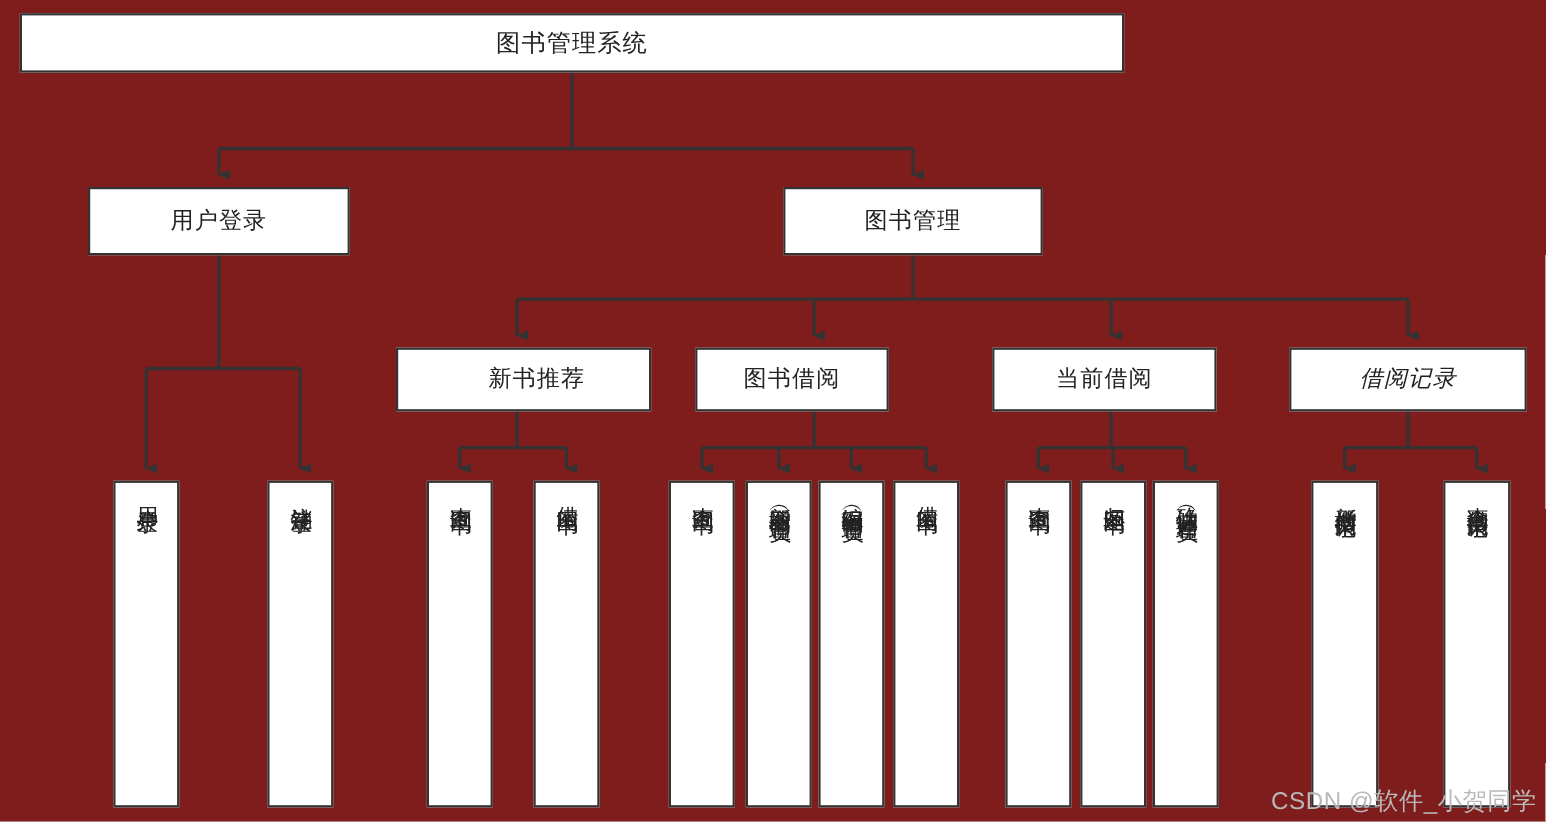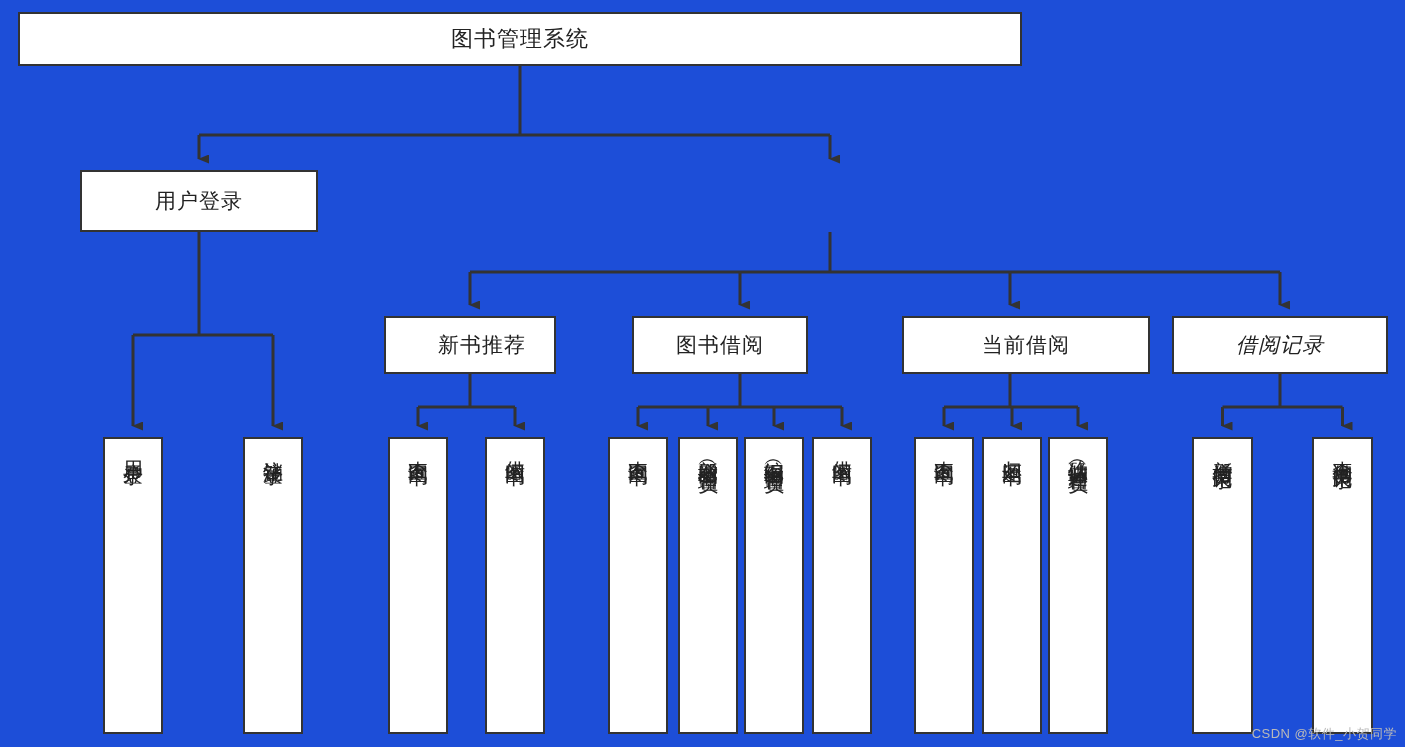--- a/index.html
+++ b/index.html
@@ -8,21 +8,21 @@
     padding: 0;
     background: #ffffff;
   }
   body {
     font-family: "Liberation Sans", "DejaVu Sans", sans-serif;
   }
   #canvas {
     position: relative;
     width: 1405px;
     height: 747px;
-    background: #1d4ed8;
+    background: #7f1d1d;
     overflow: hidden;
   }
   #wires {
     position: absolute;
     left: 0;
     top: 0;
     width: 1405px;
     height: 747px;
     pointer-events: none;
   }
@@ -56,21 +56,21 @@
     text-orientation: upright;
     white-space: nowrap;
     line-height: 1.05;
     letter-spacing: 2px;
     display: block;
   }
   .watermark {
     position: absolute;
     right: 8px;
     bottom: 4px;
-    font-size: 13px;
+    font-size: 22px;
     color: #b9b9b9;
     letter-spacing: 0.5px;
     white-space: nowrap;
     user-select: none;
   }
 </style>
 </head>
 <body>
 
 <div id="canvas">
@@ -118,28 +118,31 @@
       </g>
   </svg>
 
   <div class="node root horiz" id="box-root" style="left: 18px; top: 12px; width: 1004px; height: 54px;">
     <span>图书管理系统</span>
   </div>
 
   <div class="node horiz" id="box-user-login" style="left: 80px; top: 170px; width: 238px; height: 62px;">
     <span>用户登录</span>
   </div>
+  <div class="node horiz" id="box-book-manage" style="left: 712px; top: 170px; width: 236px; height: 62px;">
+    <span>图书管理</span>
+  </div>
 
-  <div class="node horiz" id="box-new-book-rec" style="left: 384px; top: 316px; width: 172px; height: 58px; padding-left: 24px;">
+  <div class="node horiz" id="box-new-book-rec" style="left: 360px; top: 316px; width: 232px; height: 58px; padding-left: 24px;">
     <span>新书推荐</span>
   </div>
   <div class="node horiz" id="box-book-borrow" style="left: 632px; top: 316px; width: 176px; height: 58px;">
     <span>图书借阅</span>
   </div>
-  <div class="node horiz" id="box-current-borrow" style="left: 902px; top: 316px; width: 248px; height: 58px;">
+  <div class="node horiz" id="box-current-borrow" style="left: 902px; top: 316px; width: 204px; height: 58px;">
     <span>当前借阅</span>
   </div>
   <div class="node horiz" id="box-borrow-record" style="left: 1172px; top: 316px; width: 216px; height: 58px; font-style: italic;">
     <span>借阅记录</span>
   </div>
 
   <div class="node leaf" id="box-leaf-user-login" style="left: 103px; top: 437px; width: 60px; height: 297px;">
     <span class="vtext">用户登录</span>
   </div>
   <div class="node leaf" id="box-leaf-logout-login" style="left: 243px; top: 437px; width: 60px; height: 297px;">

